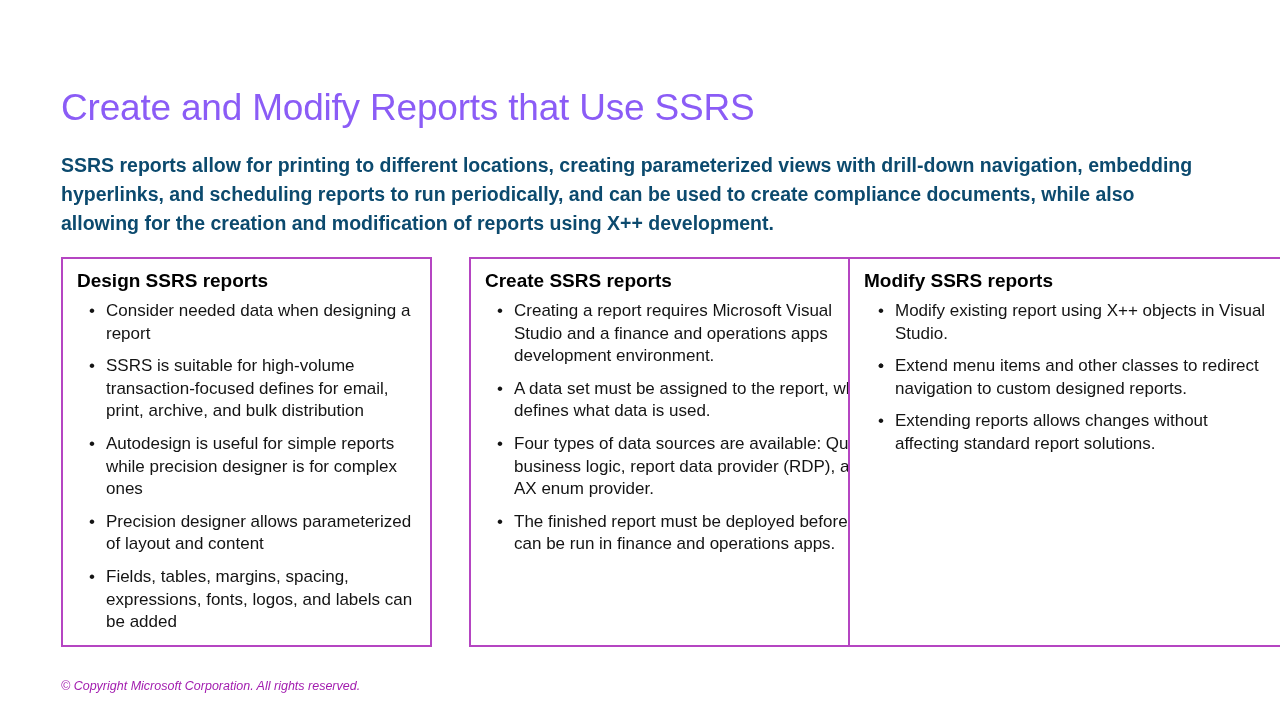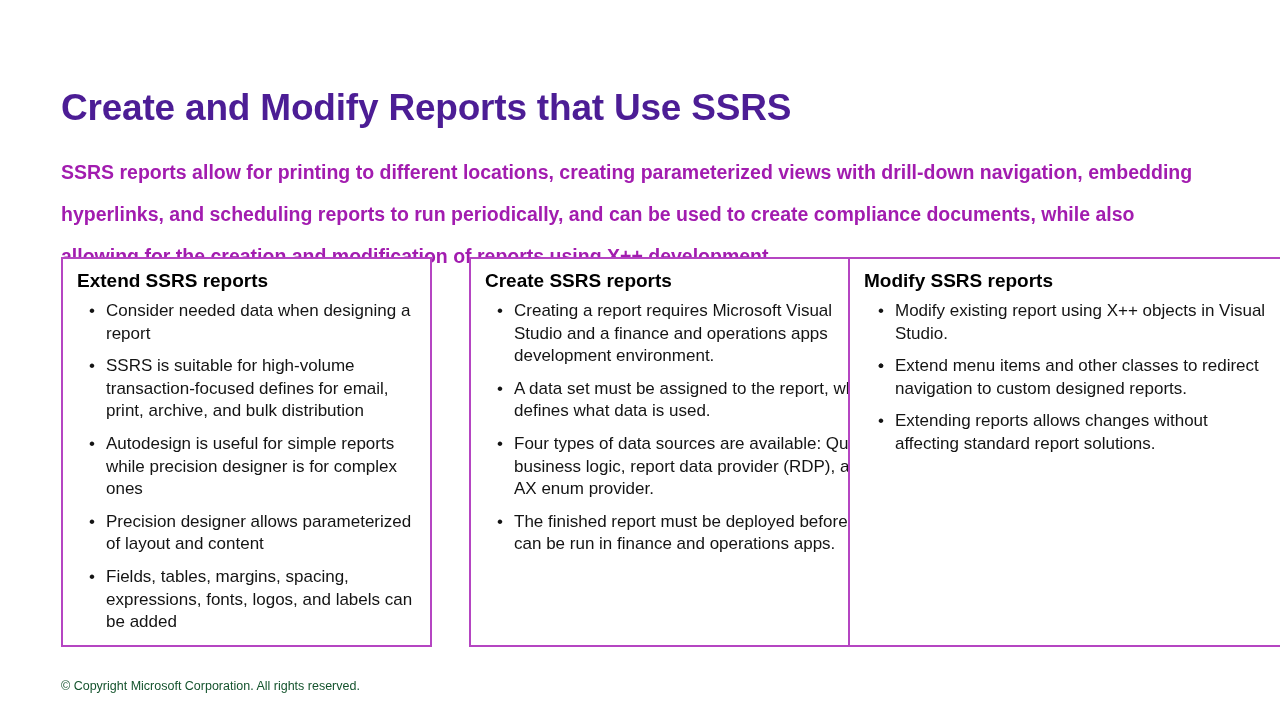--- a/index.html
+++ b/index.html
@@ -24,36 +24,36 @@
     box-sizing: border-box;
   }
 
   
   .slide-title {
     position: absolute;
     left: 61px;
     top: 60px;
     width: 1160px;
     font-size: 37px;
-    font-weight: bold;
+    font-weight: normal;
     line-height: 46px;
     letter-spacing: -0.2px;
-    color: #4c1d95;
+    color: #8b5cf6;
   }
 
   
   .slide-subtitle {
     position: absolute;
     left: 61px;
     top: 131px;
     width: 1152px;
     font-size: 19.5px;
     font-weight: 600;
-    line-height: 42px;
-    color: #a21caf;
+    line-height: 29px;
+    color: #0c4a6e;
   }
 
   
   .card-row {
     position: absolute;
     left: 61px;
     top: 257px;
     width: 1158px;
     height: 390px;
   }
@@ -109,36 +109,37 @@
   .card-3 .bullet-item { padding-left: 33px; }
   .card-3 .bullet-item .dot { left: 16px; }
 
   
   .footer-copyright {
     position: absolute;
     left: 61px;
     top: 678px;
     font-size: 12.5px;
     line-height: 16px;
-    color: #14532d;
+    color: #a21caf;
+    font-style: italic;
   }
 </style>
 </head>
 <body>
 
 <div class="slide">
 
   <h1 class="slide-title">Create and Modify Reports that Use SSRS</h1>
 
   <p class="slide-subtitle">SSRS reports allow for printing to different locations, creating parameterized views with drill-down navigation, embedding hyperlinks, and scheduling reports to run periodically, and can be used to create compliance documents, while also allowing for the creation and modification of reports using X++ development.</p>
 
   <div class="card-row">
 
     <div class="card card-1">
-      <div class="card-title">Extend SSRS reports</div>
+      <div class="card-title">Design SSRS reports</div>
       <ul class="bullet-list">
         <li class="bullet-item">
           <span class="dot">•</span>
           <span>Consider needed data when designing a report</span>
         </li>
         <li class="bullet-item">
           <span class="dot">•</span>
           <span>SSRS is suitable for high-volume transaction-focused defines for email, print, archive, and bulk distribution</span>
         </li>
         <li class="bullet-item">

